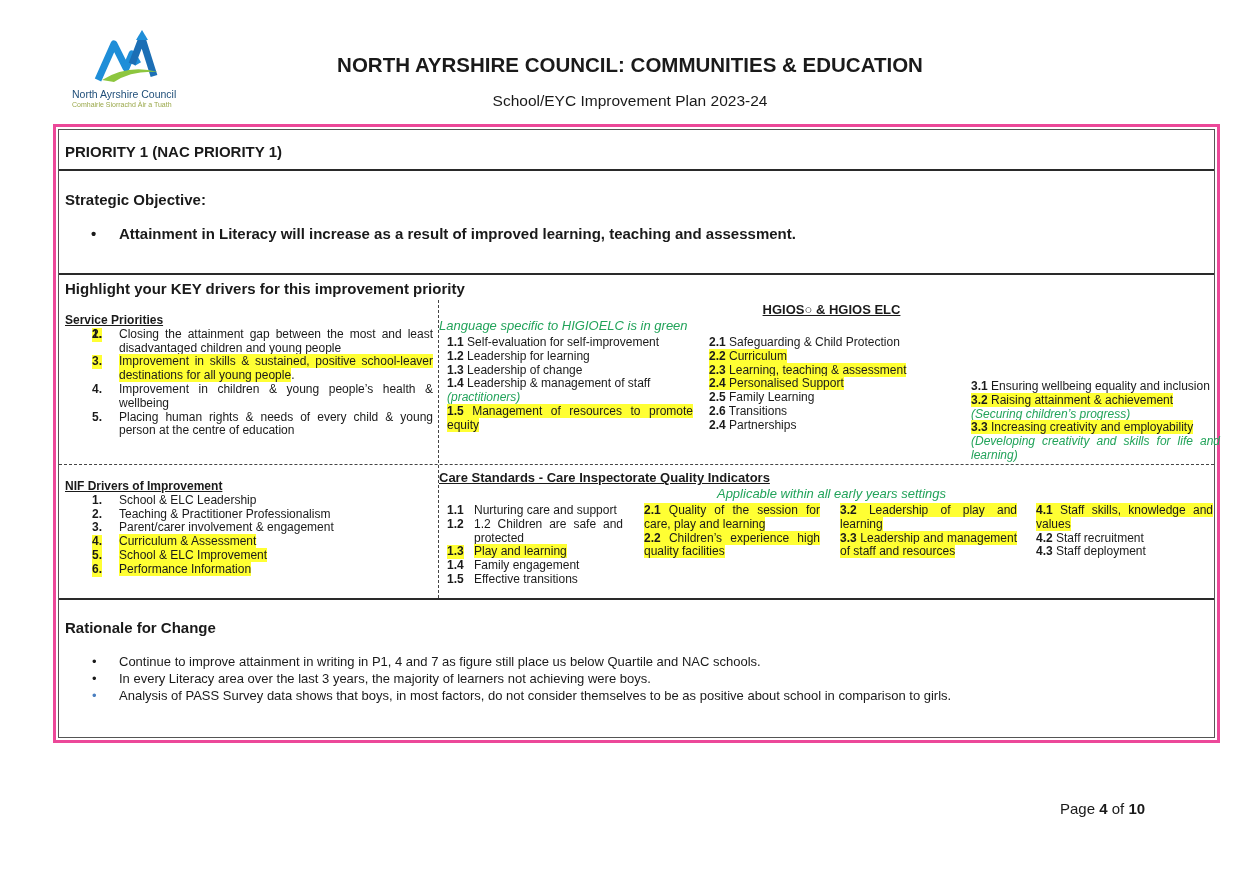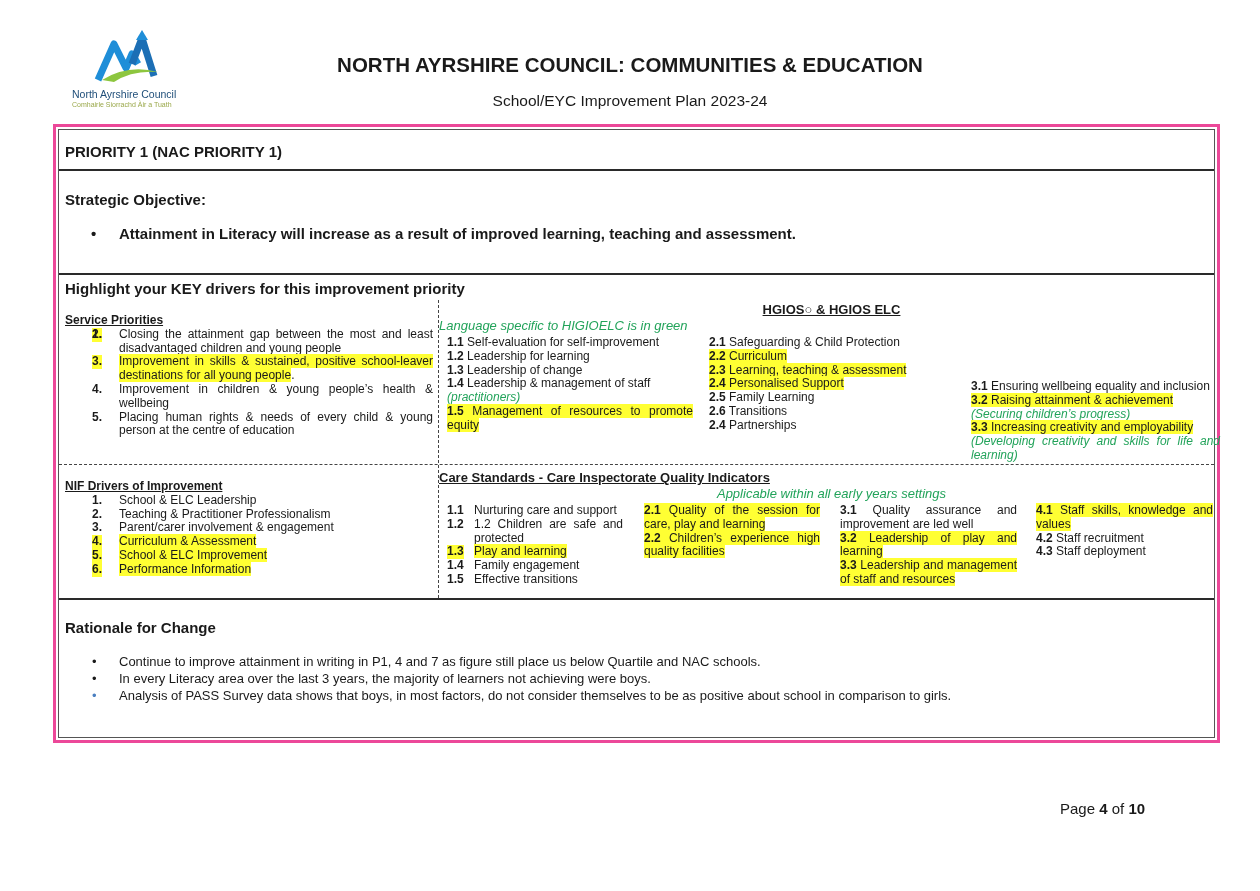--- a/index.html
+++ b/index.html
@@ -127,21 +127,20 @@
         <div><b class="n">1.2</b><span class=""><span>1.2 Children are safe and protected</span></span></div>
         <div><b class="n hl">1.3</b><span class="hl"><span>Play and learning</span></span></div>
         <div><b class="n">1.4</b><span class=""><span>Family engagement</span></span></div>
         <div><b class="n">1.5</b><span class=""><span>Effective transitions</span></span></div>
       </div>
     <div class="abs t12 just qi" id="cs2" style="left:585px; top:374px; width:176px;">
         <div><span class="hl"><b class="">2.1</b> <span>Quality of the session for care, play and learning</span></span></div>
         <div><span class="hl"><b class="">2.2</b> <span>Children’s experience high quality facilities</span></span></div>
       </div>
     <div class="abs t12 just qi" id="cs3" style="left:781px; top:374px; width:177px;">
-        <div><span class=""><b class="">3.1</b> <span>Quality assurance and improvement are led well</span></span></div>
         <div><span class="hl"><b class="">3.2</b> <span>Leadership of play and learning</span></span></div>
         <div><span class="hl"><b class="">3.3</b> <span>Leadership and management of staff and resources</span></span></div>
       </div>
     <div class="abs t12 just qi" id="cs4" style="left:977px; top:374px; width:177px;">
         <div><span class="hl"><b class="">4.1</b> <span>Staff skills, knowledge and values</span></span></div>
         <div><span class=""><b class="">4.2</b> <span>Staff recruitment</span></span></div>
         <div><span class=""><b class="">4.3</b> <span>Staff deployment</span></span></div>
       </div>
 
     <div class="hr" style="top:468px;"></div>

